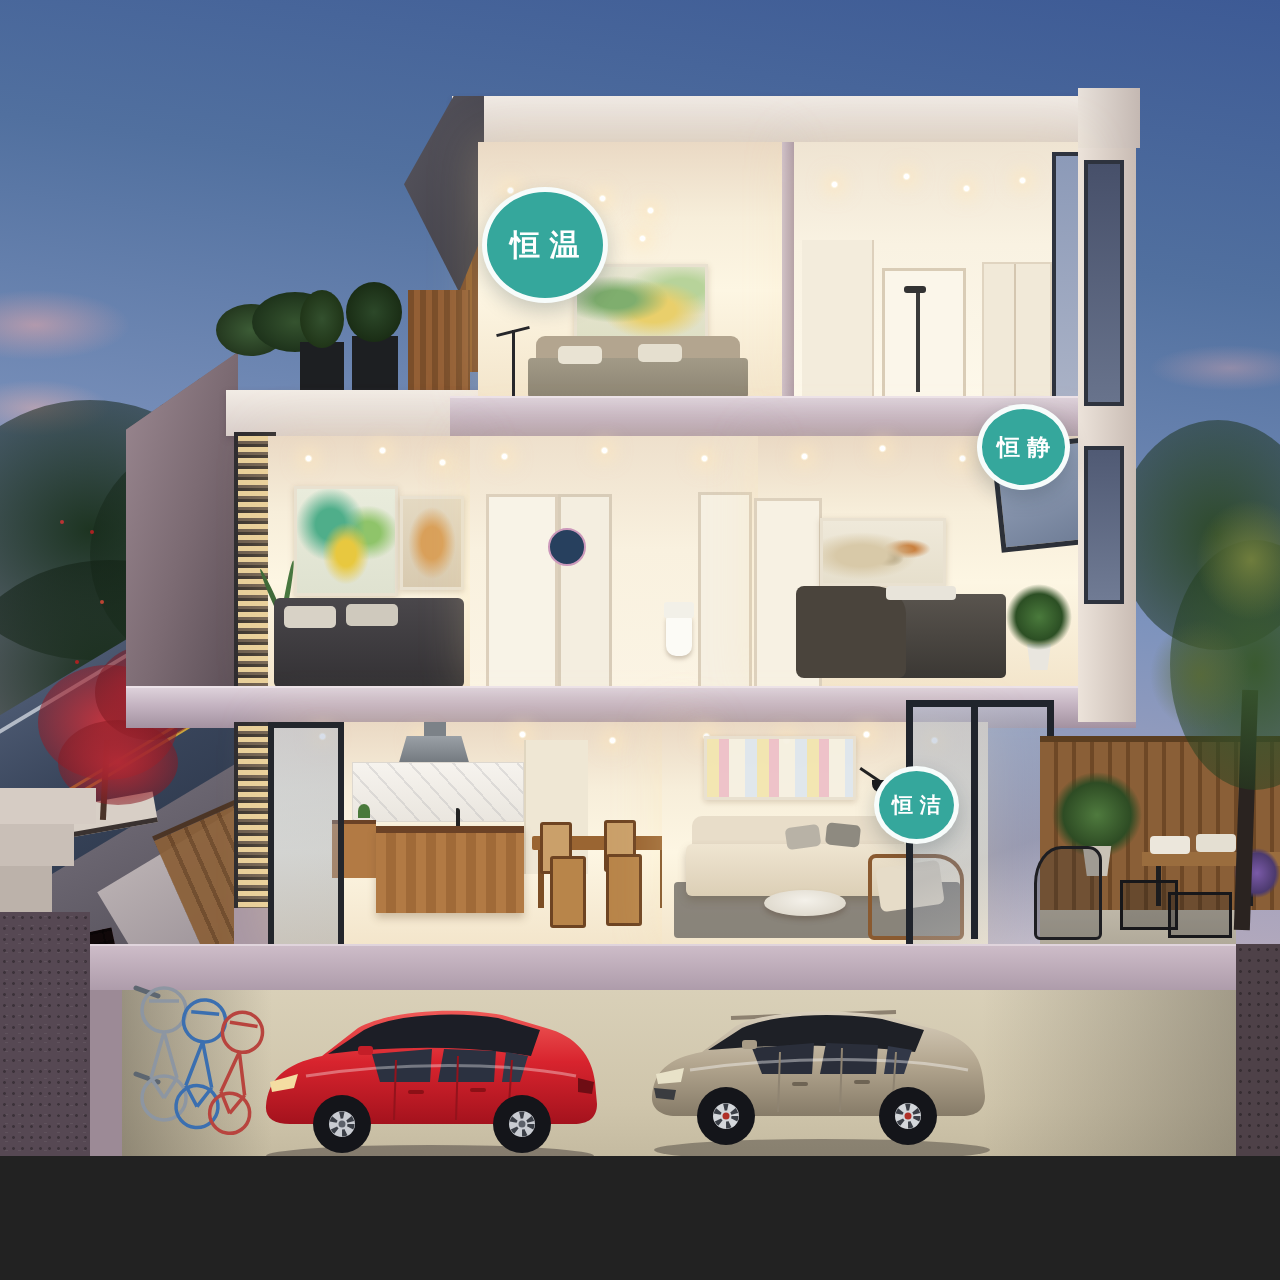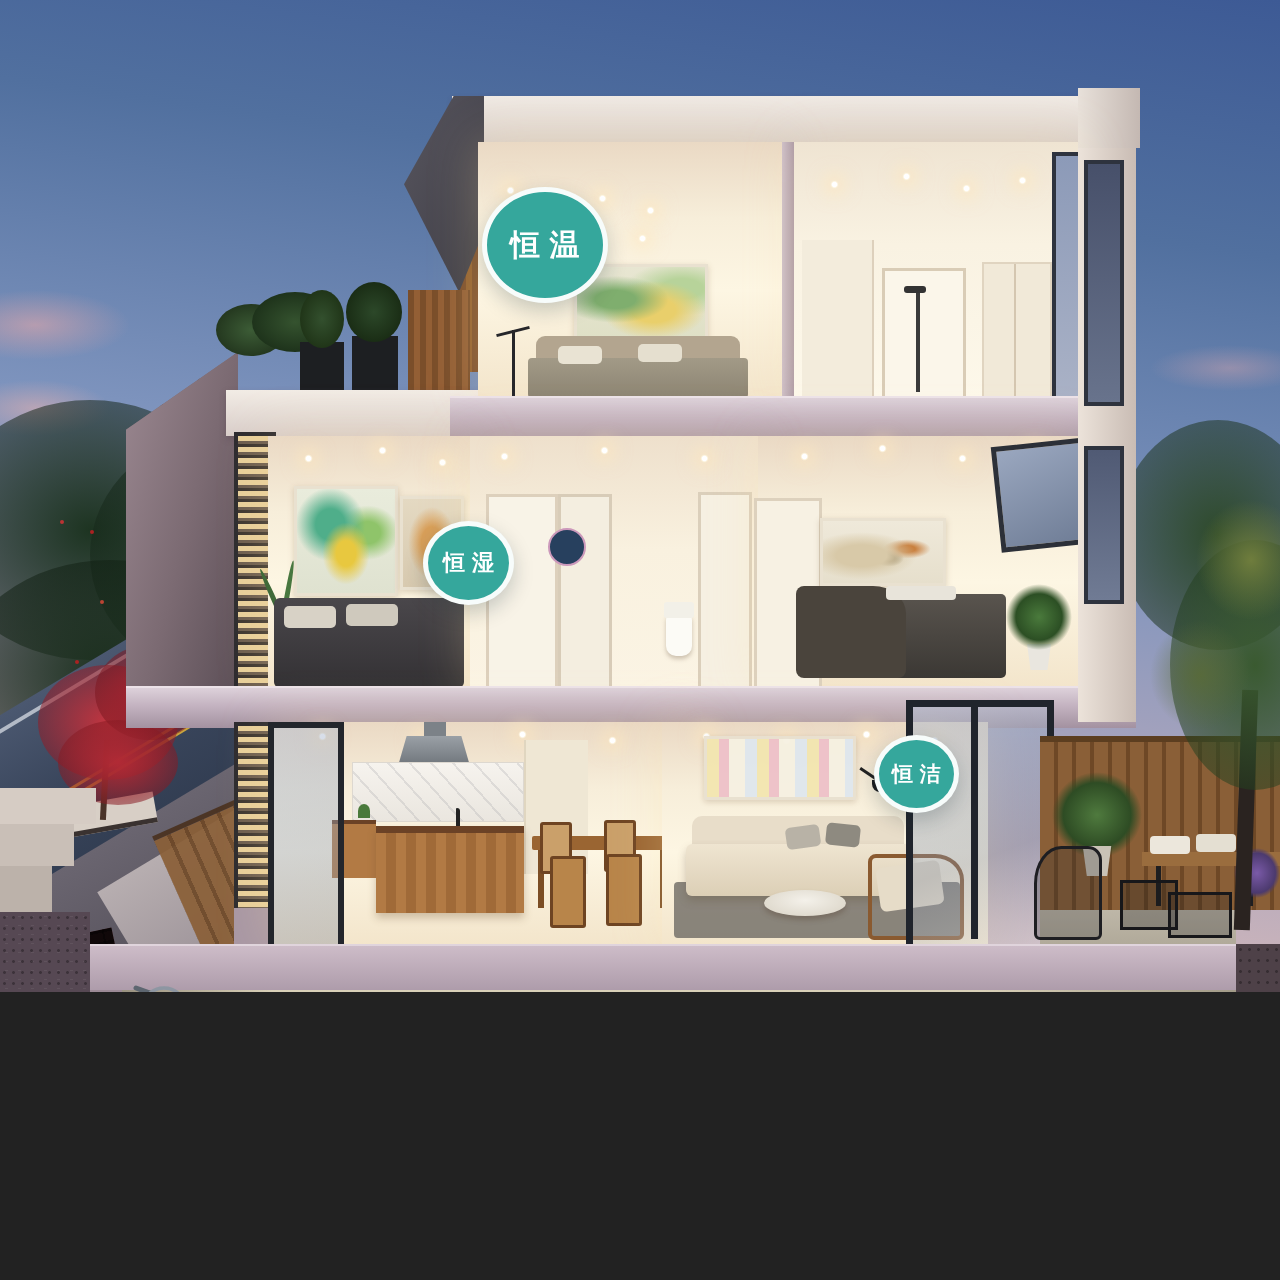--- a/index.html
+++ b/index.html
@@ -1,17 +1,17 @@
 <!DOCTYPE html>
 <html><head>
 <meta charset="utf-8">
 <style>
   html,body{margin:0;padding:0;background:#222;}
   .stage{
-    position:relative;width:1280px;height:992px;overflow:hidden;
+    position:relative;width:1280px;height:1156px;overflow:hidden;
     font-family:"Liberation Sans","DejaVu Sans",sans-serif;
     background:linear-gradient(188deg,#3d5a95 0%,#51709f 22%,#7d93bd 48%,#a6a3bd 66%,#c9b3bb 82%,#d4b6b2 100%);
   }
   .a{position:absolute;}
   .blob{border-radius:50%;}
   .dl{position:absolute;width:9px;height:9px;border-radius:50%;
       background:radial-gradient(circle,#fff 0 35%,rgba(255,238,200,.6) 60%,transparent 75%);
       box-shadow:0 0 16px 7px rgba(255,232,190,.55);}
   .room{background:linear-gradient(180deg,#ead9c4 0%,#f7eeda 30%,#fdf6e3 58%,#f3e5cb 100%);
         box-shadow:0 0 46px rgba(255,225,170,.28);}
@@ -320,20 +320,20 @@
     </g>
   </svg>
 
   <div class="a" style="left:0;top:912px;width:90px;height:368px;background:#564853;background-image:radial-gradient(rgba(0,0,0,.3) 1px,transparent 1.6px),radial-gradient(rgba(255,255,255,.06) 1px,transparent 1.4px);background-size:9px 11px,13px 9px;"></div>
   <div class="a" style="left:0;top:1240px;width:1280px;height:40px;background:#4e4148;background-image:radial-gradient(rgba(0,0,0,.32) 1px,transparent 1.6px),radial-gradient(rgba(255,255,255,.05) 1px,transparent 1.4px);background-size:9px 11px,14px 10px;"></div>
   <div class="a" style="left:1236px;top:944px;width:44px;height:336px;background:#4e4148;background-image:radial-gradient(rgba(0,0,0,.3) 1px,transparent 1.6px);background-size:9px 11px;"></div>
 
   <div class="badge" style="left:482px;top:187px;width:106px;height:106px;font-size:30px;">
     <span>恒温</span>
   </div>
-  <div class="badge" style="left:423px;top:521px;width:74px;height:74px;font-size:22px;">
-    <span>恒湿</span>
-  </div>
-  <div class="badge" style="left:874px;top:735px;width:68px;height:68px;font-size:21px;font-family:Liberation Serif, serif;">
+  <div class="badge" style="left:977px;top:404px;width:76px;height:76px;font-size:23px;">
+    <span>恒静</span>
+  </div>
+  <div class="badge" style="left:874px;top:766px;width:68px;height:68px;font-size:21px;font-family:Liberation Serif, serif;">
     <span>恒洁</span>
   </div>
 
 </div>
 
 </body></html>

